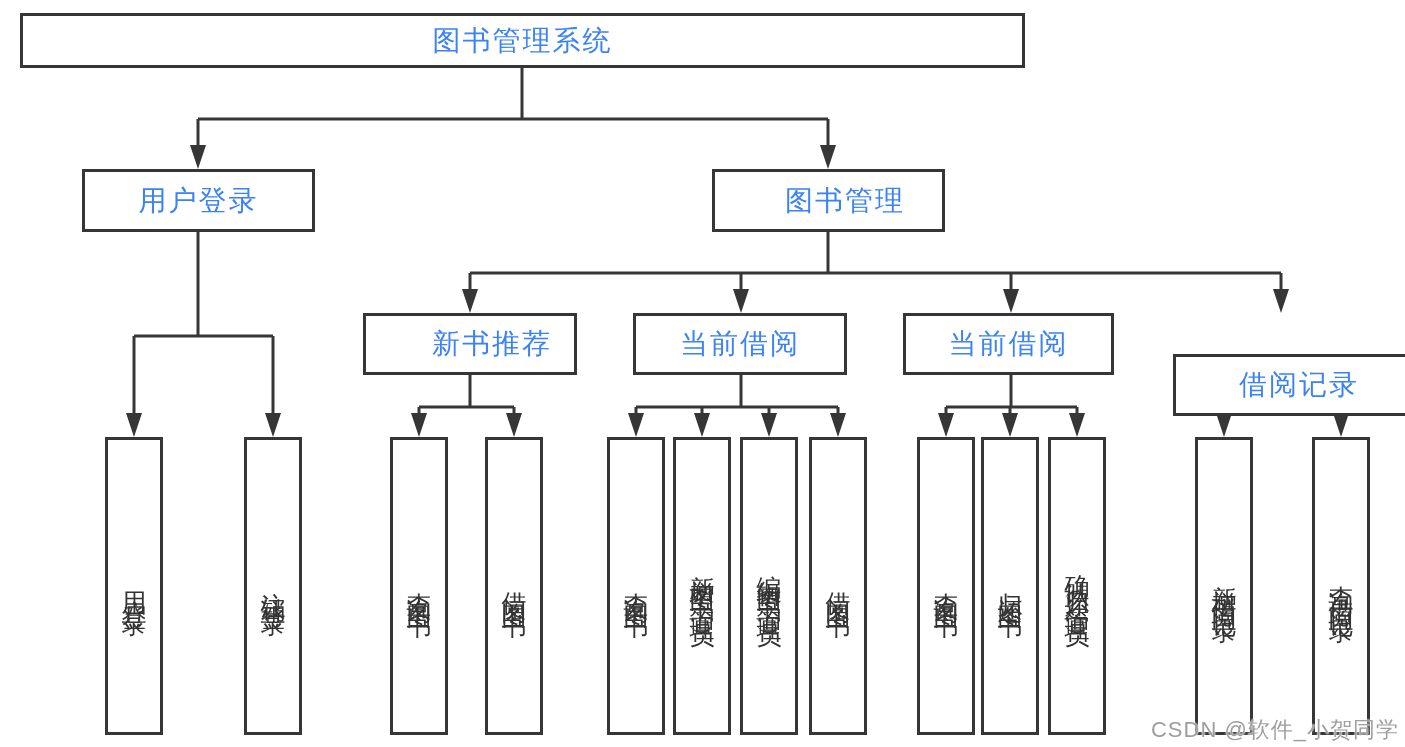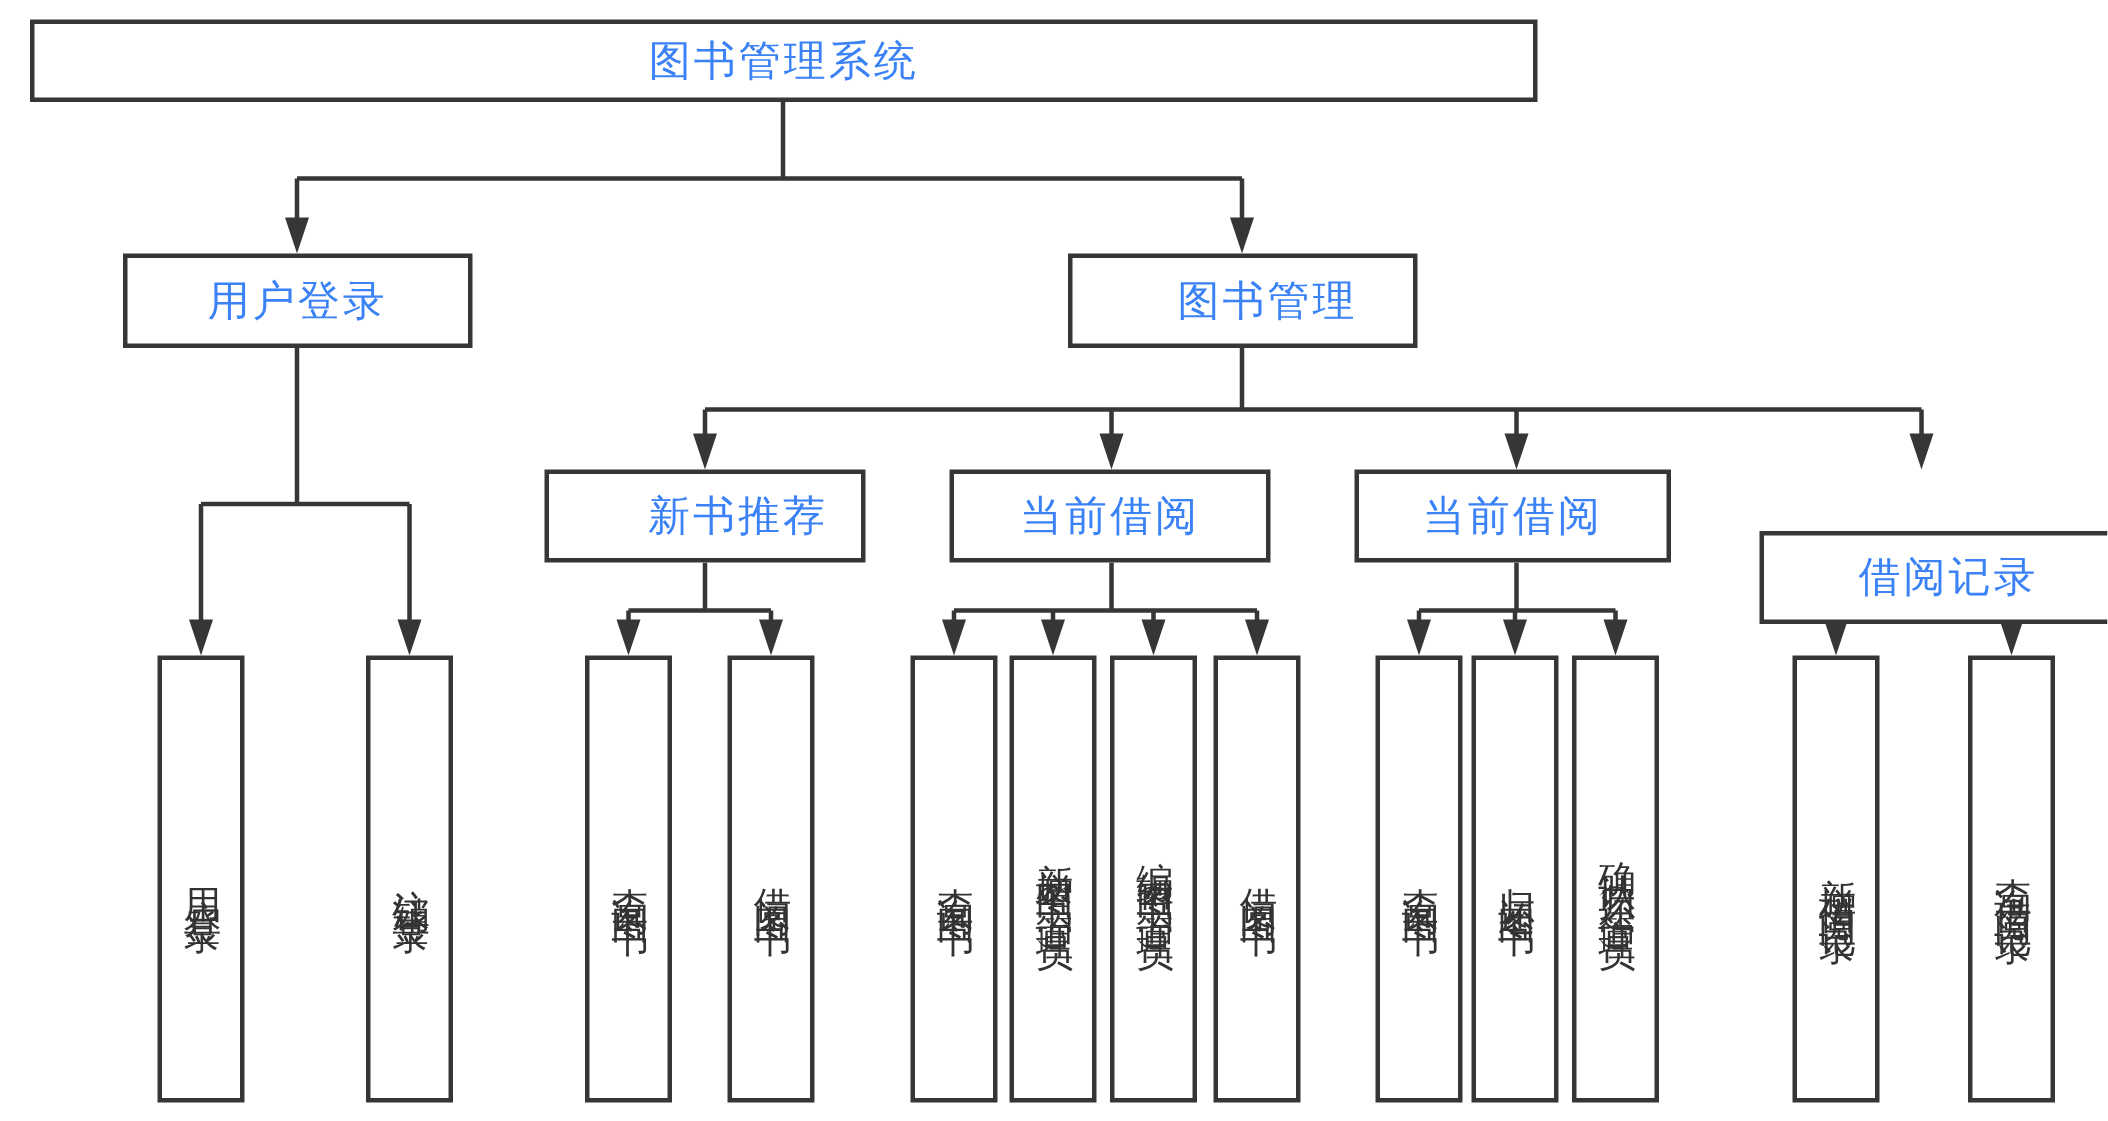--- a/index.html
+++ b/index.html
@@ -158,14 +158,15 @@
     <span class="vtext">确认归还（管理员）</span>
   </div>
 
   <div class="box leaf" style="left:1195px;top:437px;width:58px;height:298px;">
     <span class="vtext">新增借阅记录</span>
   </div>
   <div class="box leaf" style="left:1312px;top:437px;width:58px;height:298px;">
     <span class="vtext">查询借阅记录</span>
   </div>
 
+  <div class="watermark">CSDN @软件_小贺同学</div>
 
 </div>
 
 </body></html>

